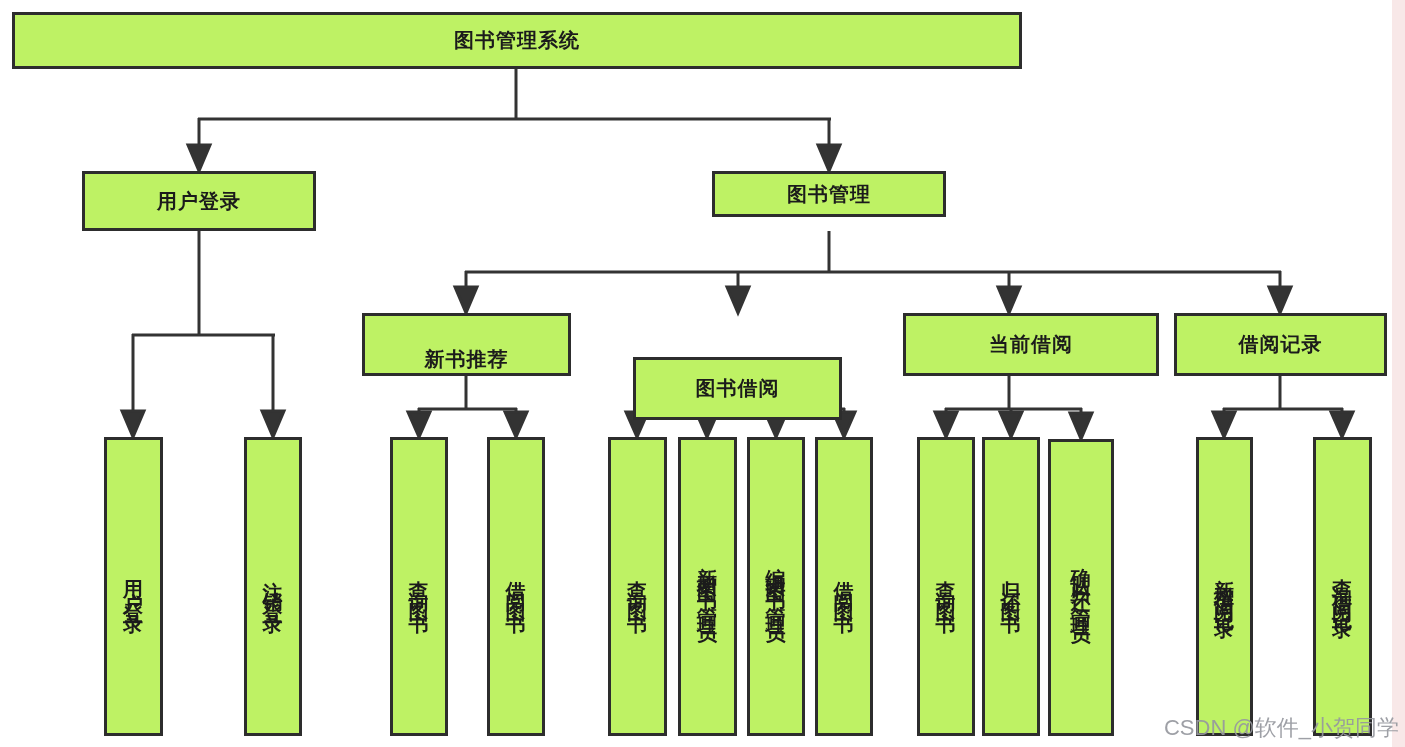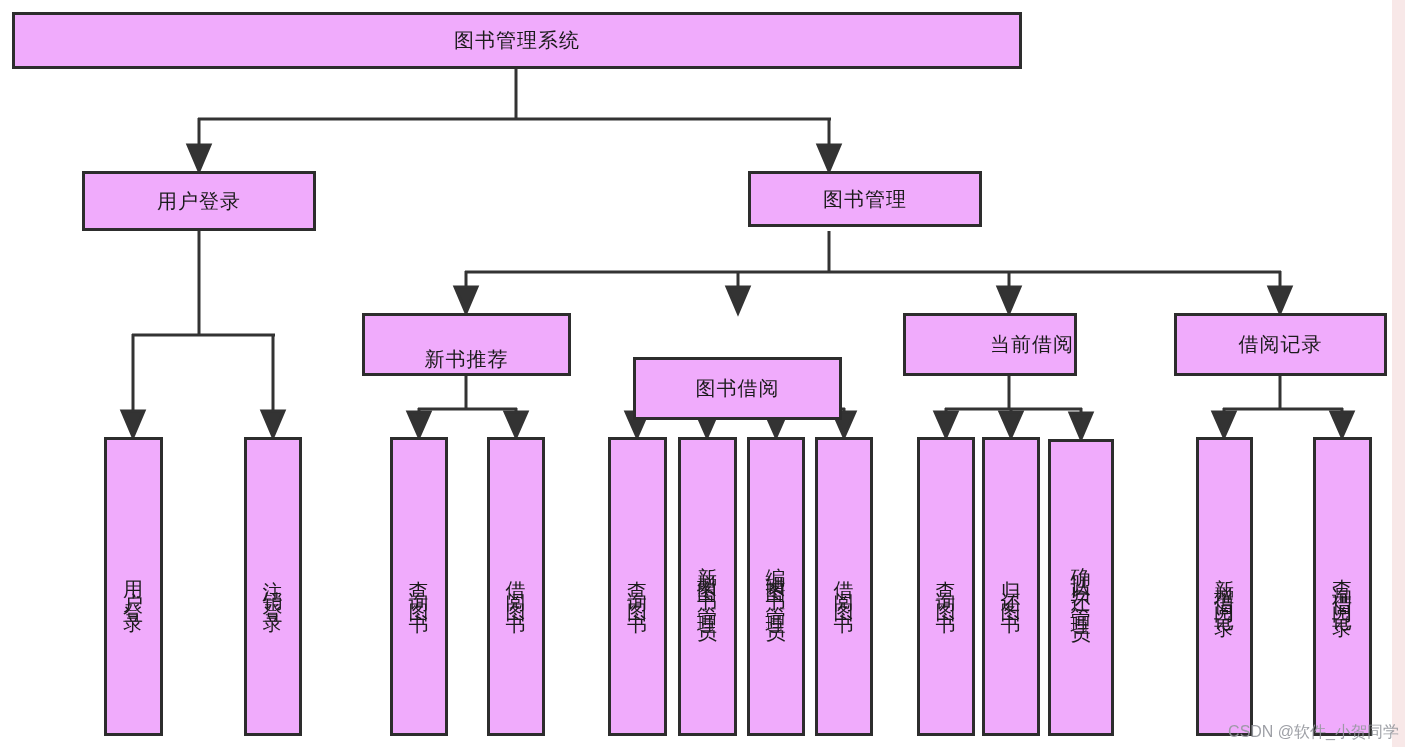--- a/index.html
+++ b/index.html
@@ -8,42 +8,43 @@
     width:1405px;height:747px;
     background:#ffffff;
     font-family:"Liberation Sans","DejaVu Sans",sans-serif;
     overflow:hidden;
   }
   .connectors{position:absolute;left:0;top:0;width:1405px;height:747px;pointer-events:none;}
   .node{
     position:absolute;
     box-sizing:border-box;
     border:3px solid #2d2d2d;
-    background:#f0abfc;
+    background:#bef264;
     display:flex;align-items:center;justify-content:center;
     color:#1b1b1b;
     z-index:2;
+    font-weight:bold;
   }
   .hlabel{
     font-size:20px;
     letter-spacing:1px;
     white-space:nowrap;
   }
   .vtext{
     writing-mode:vertical-rl;
     text-orientation:mixed;
     font-size:20px;
     letter-spacing:11px;
     line-height:1;
   }
   .vtext.long{letter-spacing:8px;}
   .watermark{
     position:absolute;
     right:6px;bottom:4px;
-    font-size:16px;
+    font-size:22px;
     color:rgba(150,152,158,0.92);
     z-index:5;
     white-space:nowrap;
   }
   .edge-tint{
     position:absolute;top:0;right:0;
     width:13px;height:747px;
     background:rgba(236,188,188,0.35);
     z-index:1;
   }
@@ -117,31 +118,31 @@
     <polygon points="1331,412 1353,412 1342,437"></polygon>
   </svg>
 
   <div class="node" style="left:12px;top:12px;width:1010px;height:57px;">
     <span class="hlabel">图书管理系统</span>
   </div>
 
   <div class="node" style="left:82px;top:171px;width:234px;height:60px;">
     <span class="hlabel">用户登录</span>
   </div>
-  <div class="node" style="left:712px;top:171px;width:234px;height:56px;margin-left:36px;">
+  <div class="node" style="left:712px;top:171px;width:234px;height:46px;">
     <span class="hlabel">图书管理</span>
   </div>
 
   <div class="node" style="left:362px;top:313px;width:209px;height:63px;align-items:flex-end;">
     <span class="hlabel">新书推荐</span>
   </div>
   <div class="node" style="left:633px;top:313px;width:209px;height:63px;margin-top:44px;">
     <span class="hlabel">图书借阅</span>
   </div>
-  <div class="node" style="left:903px;top:313px;width:174px;height:63px;justify-content:flex-end;">
+  <div class="node" style="left:903px;top:313px;width:256px;height:63px;">
     <span class="hlabel">当前借阅</span>
   </div>
   <div class="node" style="left:1174px;top:313px;width:213px;height:63px;">
     <span class="hlabel">借阅记录</span>
   </div>
 
   <div class="node" style="left:104px;top:437px;width:59px;height:299px;">
     <span class="vtext">用户登录</span>
   </div>
   <div class="node" style="left:244px;top:437px;width:58px;height:299px;">

